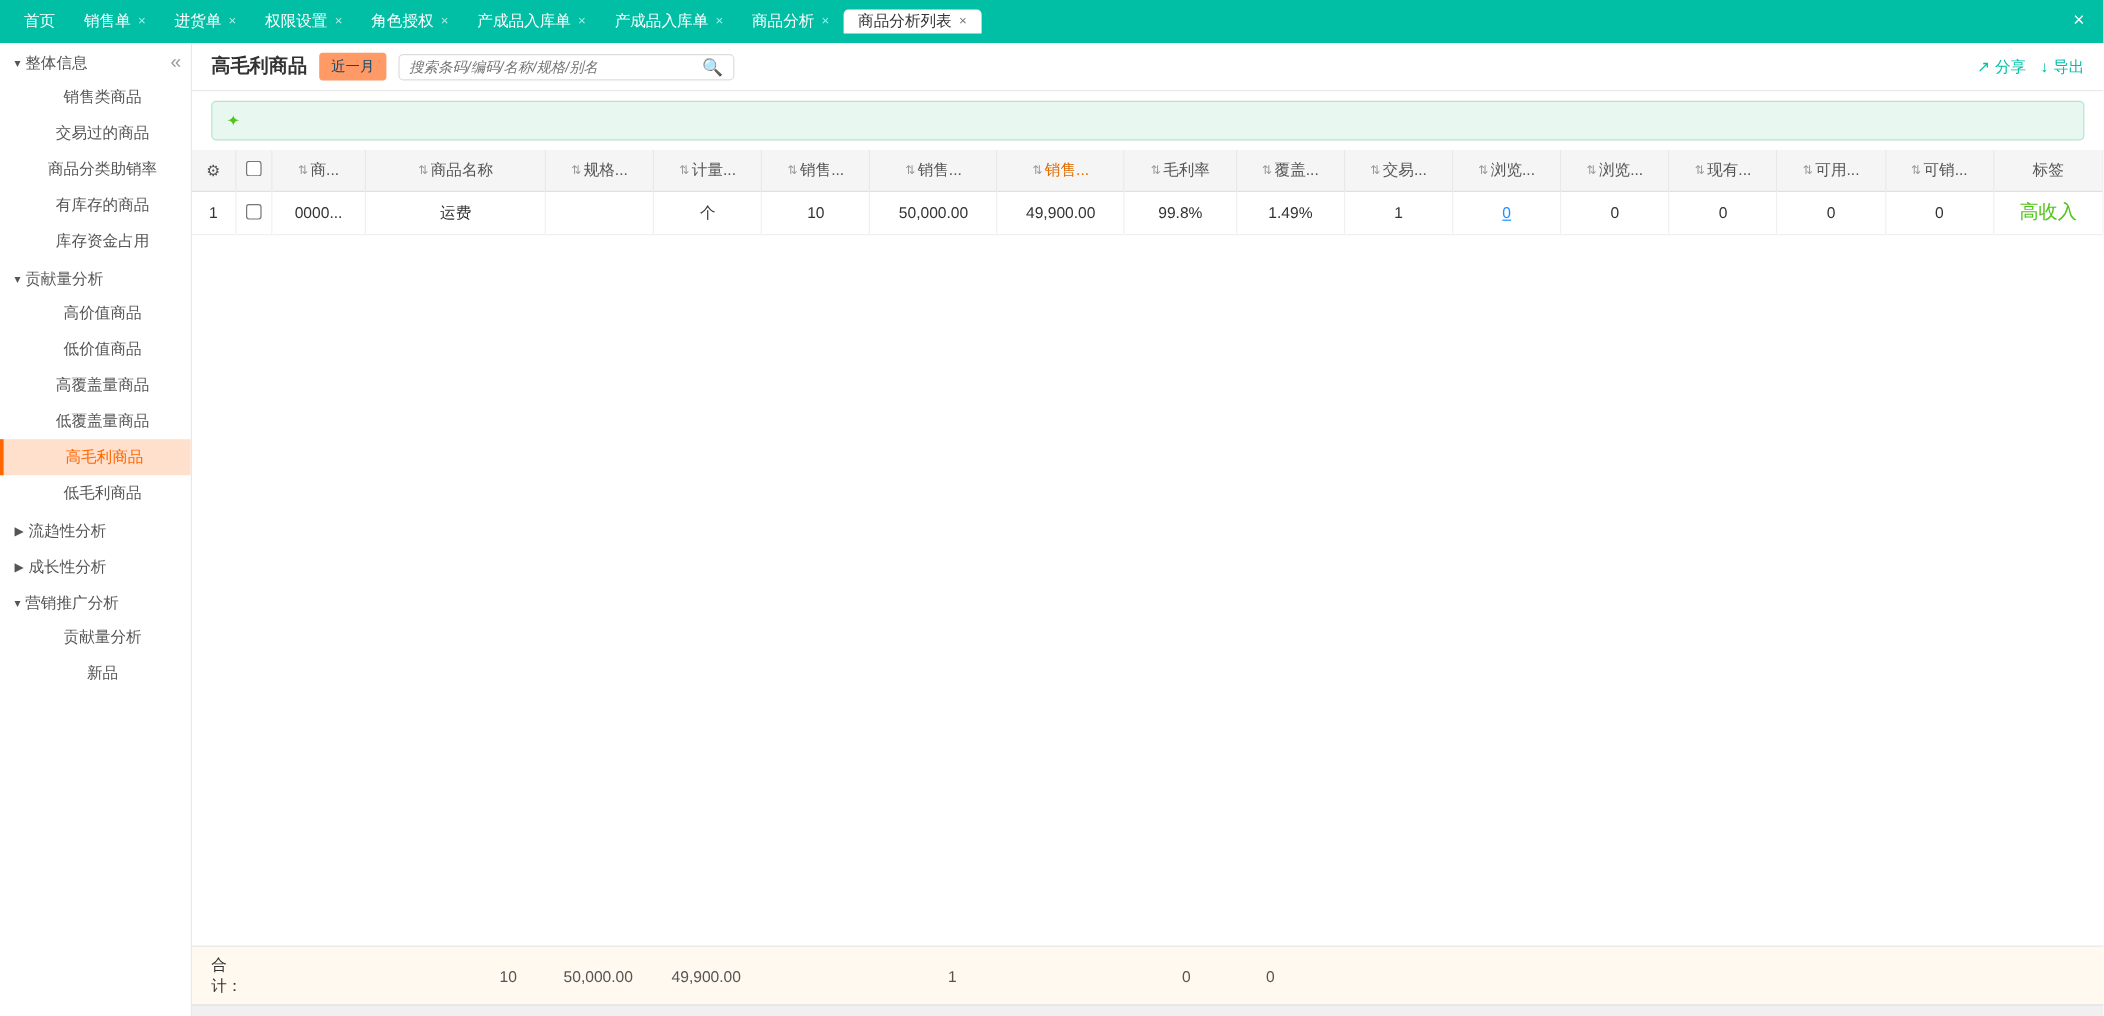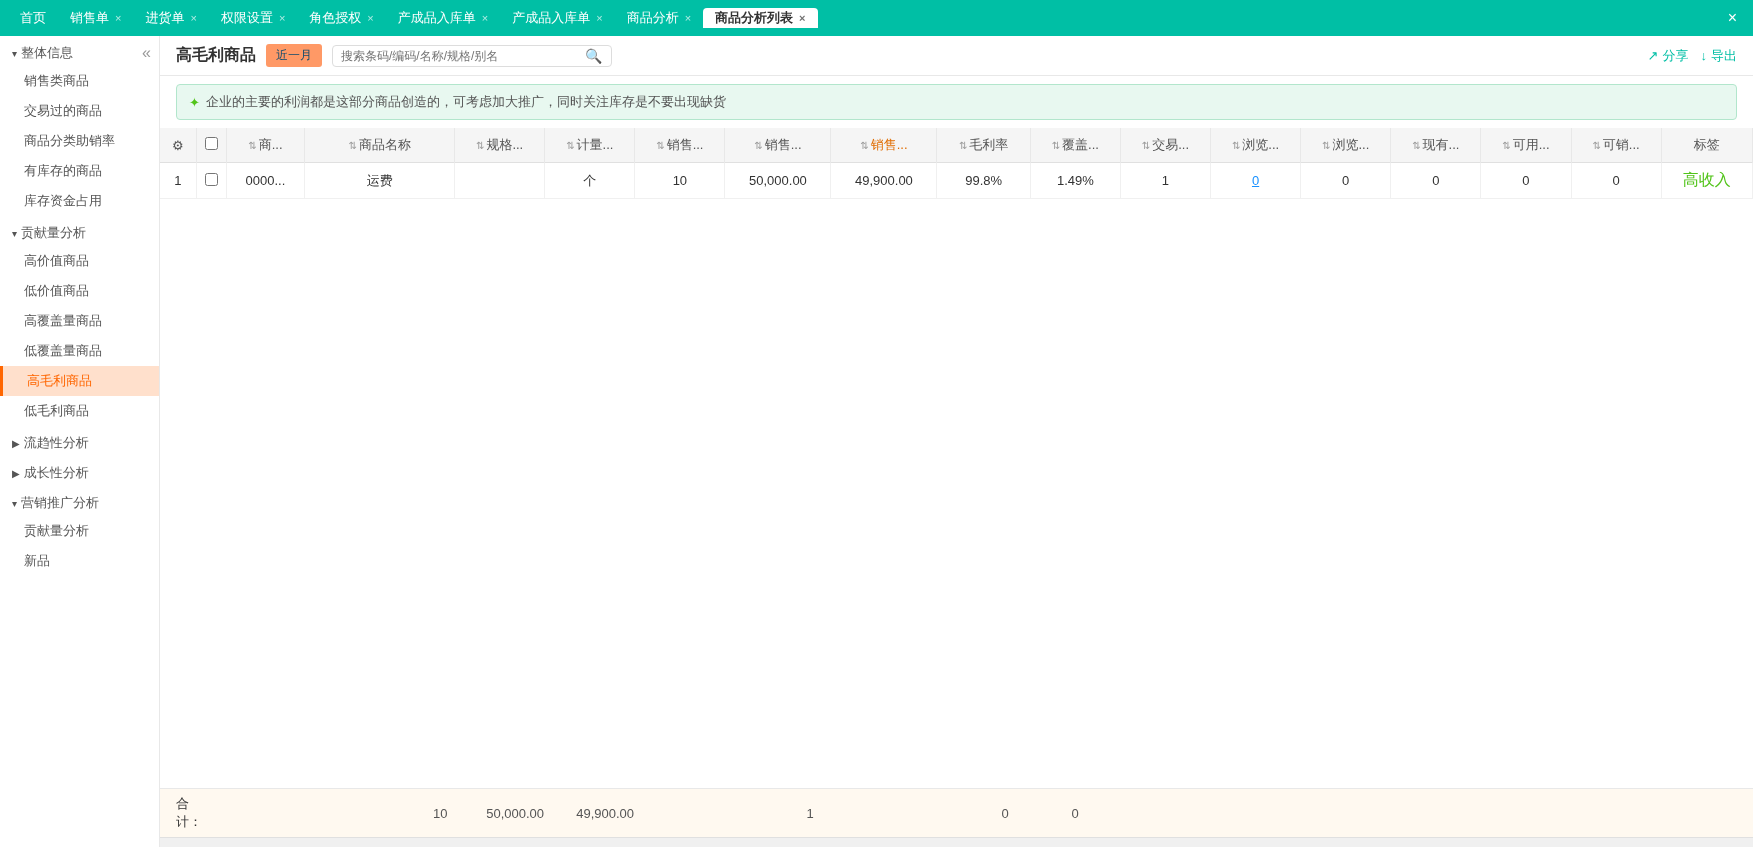--- a/index.html
+++ b/index.html
@@ -23,21 +23,20 @@
       cursor: pointer;
       white-space: nowrap;
       font-size: 13px;
       color: white;
       position: relative;
     }
     .nav-tab.active {
       background: white;
       color: #333;
       border-radius: 4px 4px 0 0;
-      font-weight: bold;
     }
     .nav-tab .close-btn {
       margin-left: 6px;
       font-size: 11px;
       opacity: 0.7;
       cursor: pointer;
     }
     .nav-close-right {
       margin-left: auto;
       cursor: pointer;
@@ -76,20 +75,21 @@
       color: #555;
       font-size: 12px;
       cursor: pointer;
     }
     .sidebar-group-label .arrow { margin-right: 4px; font-size: 10px; }
     .sidebar-item {
       padding: 6px 12px 6px 24px;
       color: #555;
       cursor: pointer;
       font-size: 12px;
+      text-align: center;
     }
     .sidebar-item.active {
       background: #ffe0cc;
       color: #ff6600;
       border-left: 3px solid #ff6600;
     }
 
     
     .content {
       flex: 1;
@@ -130,20 +130,21 @@
       gap: 4px;
       flex: 1;
       max-width: 280px;
     }
     .search-box input {
       border: none;
       outline: none;
       font-size: 12px;
       width: 100%;
       color: #999;
+      font-style: italic;
     }
     .header-actions {
       margin-left: auto;
       display: flex;
       gap: 12px;
       align-items: center;
       color: #00bfa5;
       font-size: 13px;
     }
     .header-action-btn {
@@ -217,21 +218,20 @@
     
     .footer-total {
       display: flex;
       align-items: center;
       background: #fff9f0;
       border-top: 1px solid #e8e8e8;
       padding: 6px 16px;
       font-size: 12px;
       color: #555;
       min-height: 36px;
-      gap: 17px;
     }
     .footer-total .total-label { margin-right: 20px; color: #333; }
     .footer-total .total-values {
       display: flex;
       gap: 0;
     }
 
     
     .bottom-scrollbar {
       height: 10px;
@@ -370,21 +370,20 @@
         </div>
         <div class="header-action-btn">
           <span style="font-size:13px;">↓</span>
           <span>导出</span>
         </div>
       </div>
     </div>
 
     <div class="info-banner">
       <span style="color:#52c41a;">✦</span>
-      <span>企业的主要的利润都是这部分商品创造的，可考虑加大推广，同时关注库存是不要出现缺货</span>
     </div>
 
     <div class="table-container">
       <table>
         <thead>
           <tr>
             <th style="width:36px;">
               <span class="col-label">⚙</span>
             </th>
             <th class="checkbox-col">

